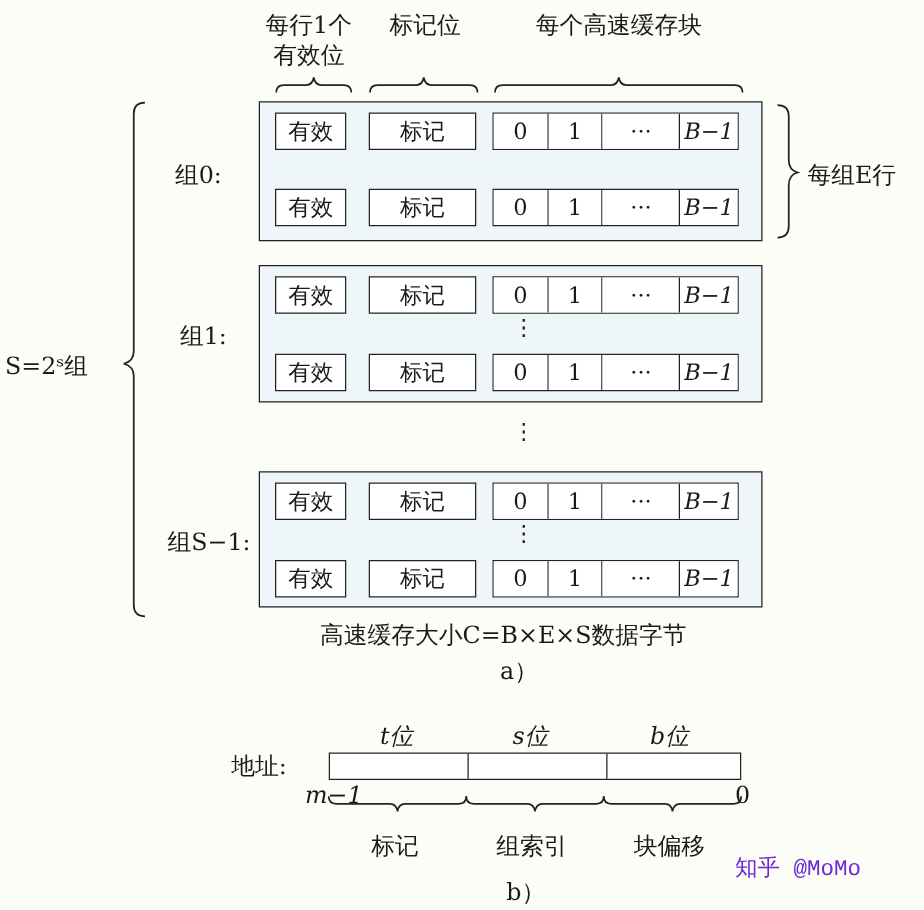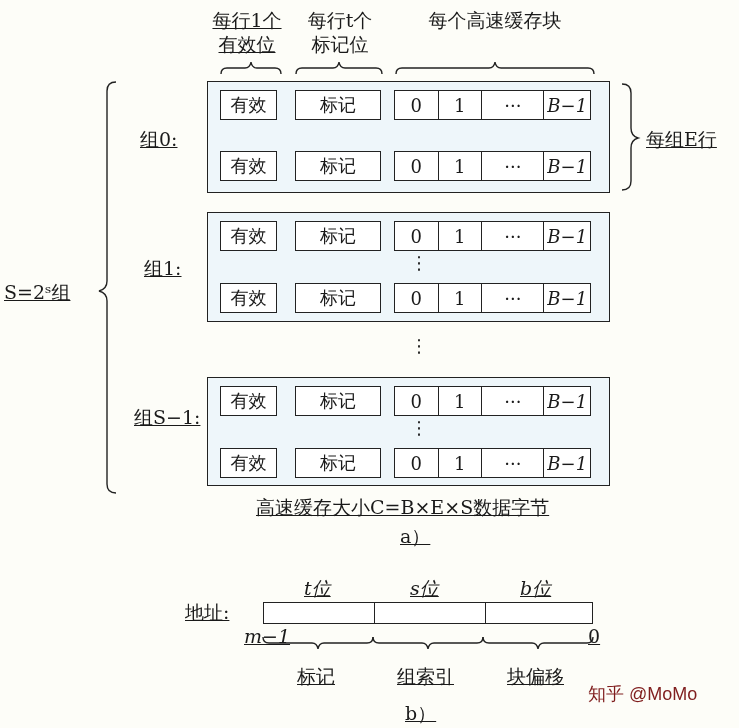--- a/index.html
+++ b/index.html
@@ -19,32 +19,31 @@
     position: absolute; border: 1.5px solid #222; background: #fff; box-sizing: border-box;
     display: flex; align-items: center; justify-content: center;
     font-size: 18px; white-space: nowrap;
   }
   .valid { width: 57px; height: 30px; }
   .tag { width: 86px; height: 30px; }
   .data { height: 30px; display: flex; }
   .dcell { border: none; border-right: 1.5px solid #222; background: #fff; display:flex; align-items:center; justify-content:center; font-size:18px; height:100%; box-sizing:border-box; }
   .dcell:last-child { border-right: none; }
   .ital { font-style: italic; }
-  .lbl { font-size: 19px; white-space: nowrap; text-decoration: underline; }
-  .watermark { color: #7f1d1d; font-family: Liberation Sans, sans-serif; font-size: 18px; }
+  .lbl { font-size: 19px; white-space: nowrap; }
+  .watermark { color: #6d28d9; font-family: Liberation Mono, monospace; font-size: 18px; }
 </style>
 </head>
 <body>
 
-<div class="abs hdr" style="left:202px; top:8px; width:90px;text-decoration:underline;">
+<div class="abs hdr" style="left:202px; top:8px; width:90px;">
   <div>每行1个</div>
   <div>有效位</div>
 </div>
 <div class="abs hdr" style="left:290px; top:8px; width:100px;">
-  <div>每行t个</div>
   <div>标记位</div>
 </div>
 <div class="abs hdr" style="left:395px; top:8px; width:200px;">
   <div>每个高速缓存块</div>
 </div>
 
 <svg class="abs" style="left:0; top:0;" width="739" height="728">
   <g fill="none" stroke="#222" stroke-width="1.4">
 
     <path d="M221 74 q0 -6 6 -6 h18 q5 0 6 -6 q1 6 6 6 h18 q6 0 6 6"></path>
@@ -101,21 +100,21 @@
 <div class="cell tag" style="left:295px; top:283px;">标记</div>
 <div class="cell data" style="left:394px; top:283px; width:197px;">
   <div class="dcell" style="width:44px;">0</div>
   <div class="dcell" style="width:44px;">1</div>
   <div class="dcell" style="width:63px;">···</div>
   <div class="dcell ital" style="width:46px;">B−1</div>
 </div>
 
 <div class="abs" style="left:410px; top:337px; font-size:18px; line-height:18px;">⋮</div>
 
-<div class="abs lbl" style="left:134px; top:405px;text-align:right;">组S−1:</div>
+<div class="abs lbl" style="left:134px; top:421px;text-align:right;">组S−1:</div>
 <div class="set-box" style="top:377px; height:109px;"></div>
 <div class="cell valid" style="left:220px; top:386px;">有效</div>
 <div class="cell tag" style="left:295px; top:386px;">标记</div>
 <div class="cell data" style="left:394px; top:386px; width:197px;">
   <div class="dcell" style="width:44px;">0</div>
   <div class="dcell" style="width:44px;">1</div>
   <div class="dcell" style="width:63px;">···</div>
   <div class="dcell ital" style="width:46px;">B−1</div>
 </div>
 <div class="abs" style="left:410px; top:419px; font-size:18px; line-height:18px;">⋮</div>

